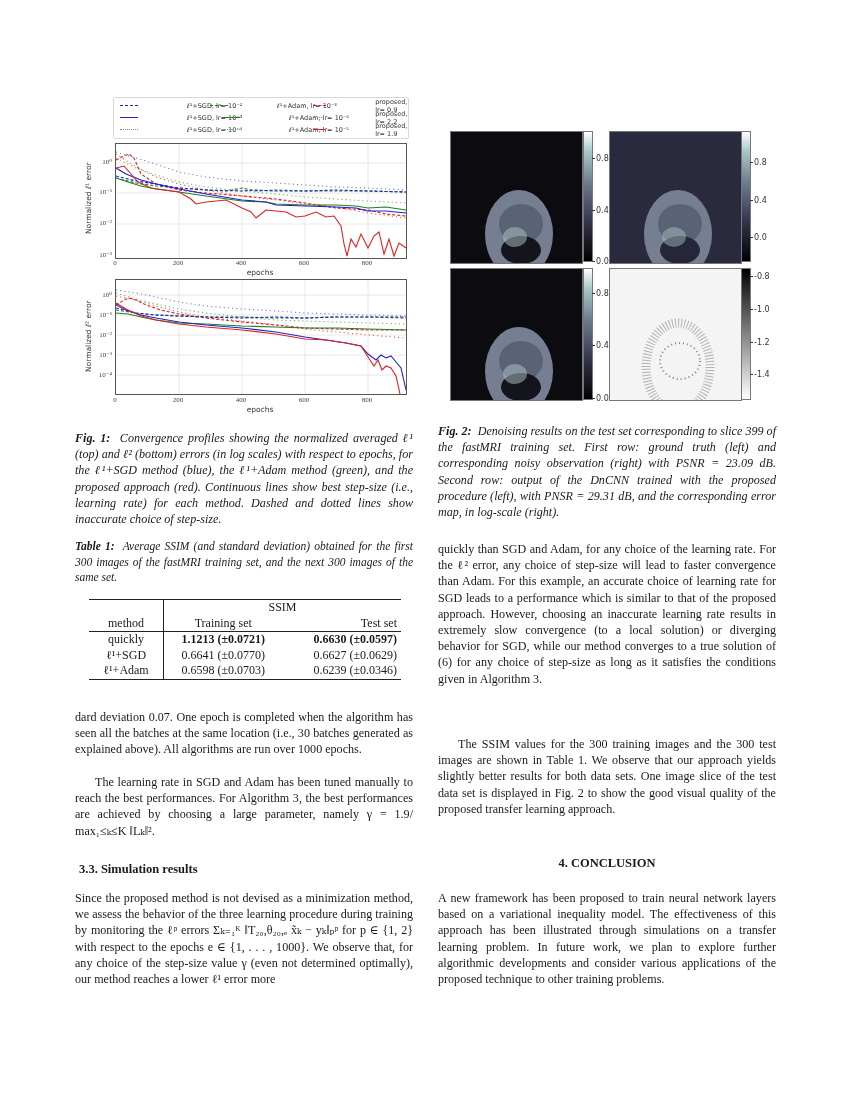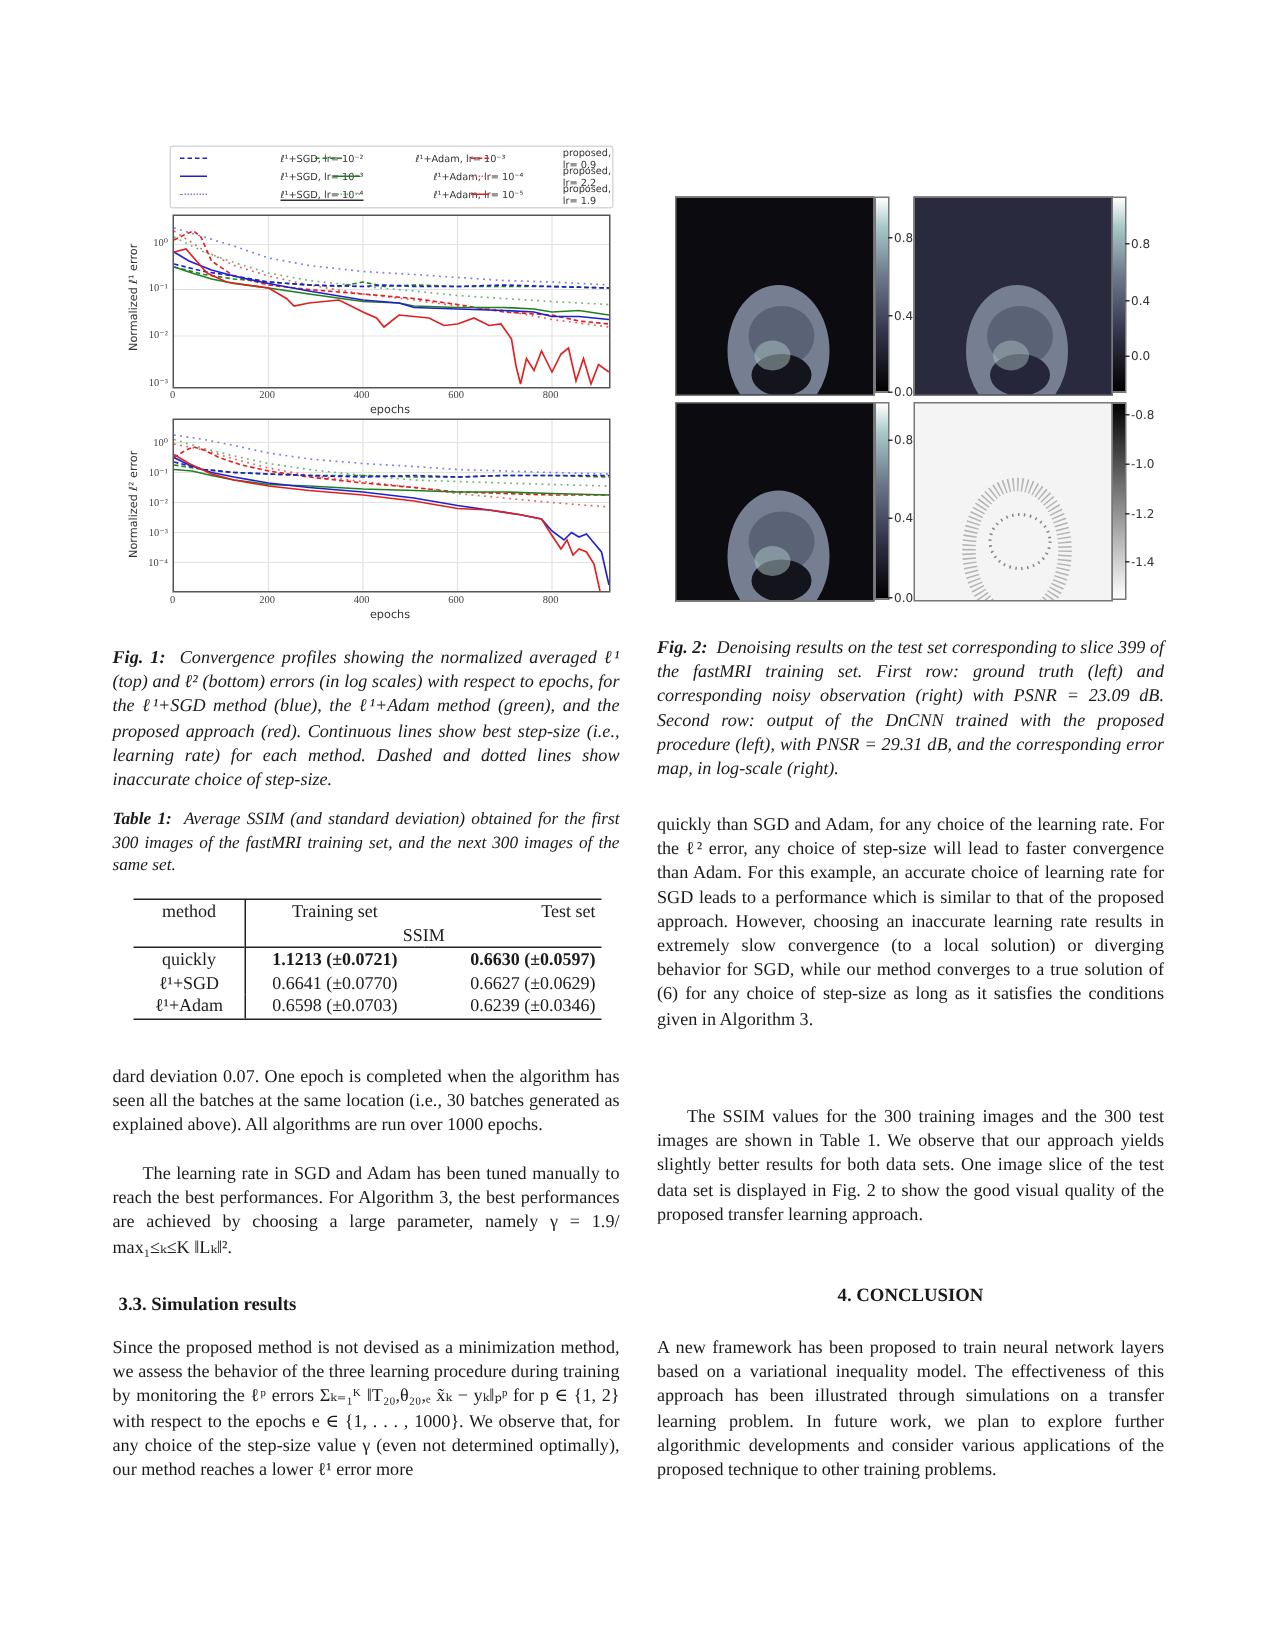--- a/index.html
+++ b/index.html
@@ -47,21 +47,21 @@
 
 <div class="abs legend sans">
   <div class="item" style="left:6px;top:2px;">
       <span class="sw" style="border-top:1.3px dashed #2020d0;"></span>
       <span>ℓ¹+SGD, lr= 10⁻²</span>
     </div>
   <div class="item" style="left:6px;top:14px;">
       <span class="sw" style="border-top:1.3px solid #2020d0;"></span>
       <span>ℓ¹+SGD, lr= 10⁻³</span>
     </div>
-  <div class="item" style="left:6px;top:26px;text-decoration:underline;">
+  <div class="item" style="left:6px;top:26px;">
       <span class="sw" style="border-top:1.3px dotted #7a7ae0;"></span>
       <span>ℓ¹+SGD, lr= 10⁻⁴</span>
     </div>
   <div class="item" style="left:96px;top:2px;">
       <span class="sw" style="border-top:1.3px dashed #208020;"></span>
       <span>ℓ¹+Adam, lr= 10⁻³</span>
     </div>
   <div class="item" style="left:108px;top:14px;">
       <span class="sw" style="border-top:1.3px solid #208020;"></span>
       <span>ℓ¹+Adam, lr= 10⁻⁴</span>
@@ -225,27 +225,27 @@
 <div class="abs caption serif" style="left:75px;top:539px;width:338px;font-size:11.5px;line-height:15.5px;">
   <b>Table 1</b><b>:</b>&nbsp;
   <span>Average SSIM (and standard deviation) obtained for the first 300 images of the fastMRI training set, and the next 300 images of the same set.</span>
 </div>
 
 <div class="abs serif" style="left:89px;top:599px;width:312px;">
   <div style="border-top:1.2px solid #222;"></div>
   <table class="ssim" style="width:312px;">
     <tbody>
         <tr>
+      <td style="width:66px;border-right:1px solid #222;"></td>
+      <td colspan="2" style="text-align:center;">SSIM</td>
+    </tr>
+    <tr>
       <td style="text-align:center;border-right:1px solid #222;">method</td>
       <td style="text-align:center;">Training set</td>
       <td style="text-align:right;">Test set</td>
-    </tr>
-    <tr>
-      <td style="width:66px;border-right:1px solid #222;"></td>
-      <td colspan="2" style="text-align:center;">SSIM</td>
     </tr>
     <tr style="border-top:1px solid #222;">
       <td style="text-align:center;border-right:1px solid #222;">quickly</td>
       <td style="text-align:center;font-weight:bold;">1.1213 (±0.0721)</td>
       <td style="text-align:right;font-weight:bold;">0.6630 (±0.0597)</td>
     </tr>
     <tr>
       <td style="text-align:center;border-right:1px solid #222;">ℓ¹+SGD</td>
       <td style="text-align:center;">0.6641 (±0.0770)</td>
       <td style="text-align:right;">0.6627 (±0.0629)</td>

